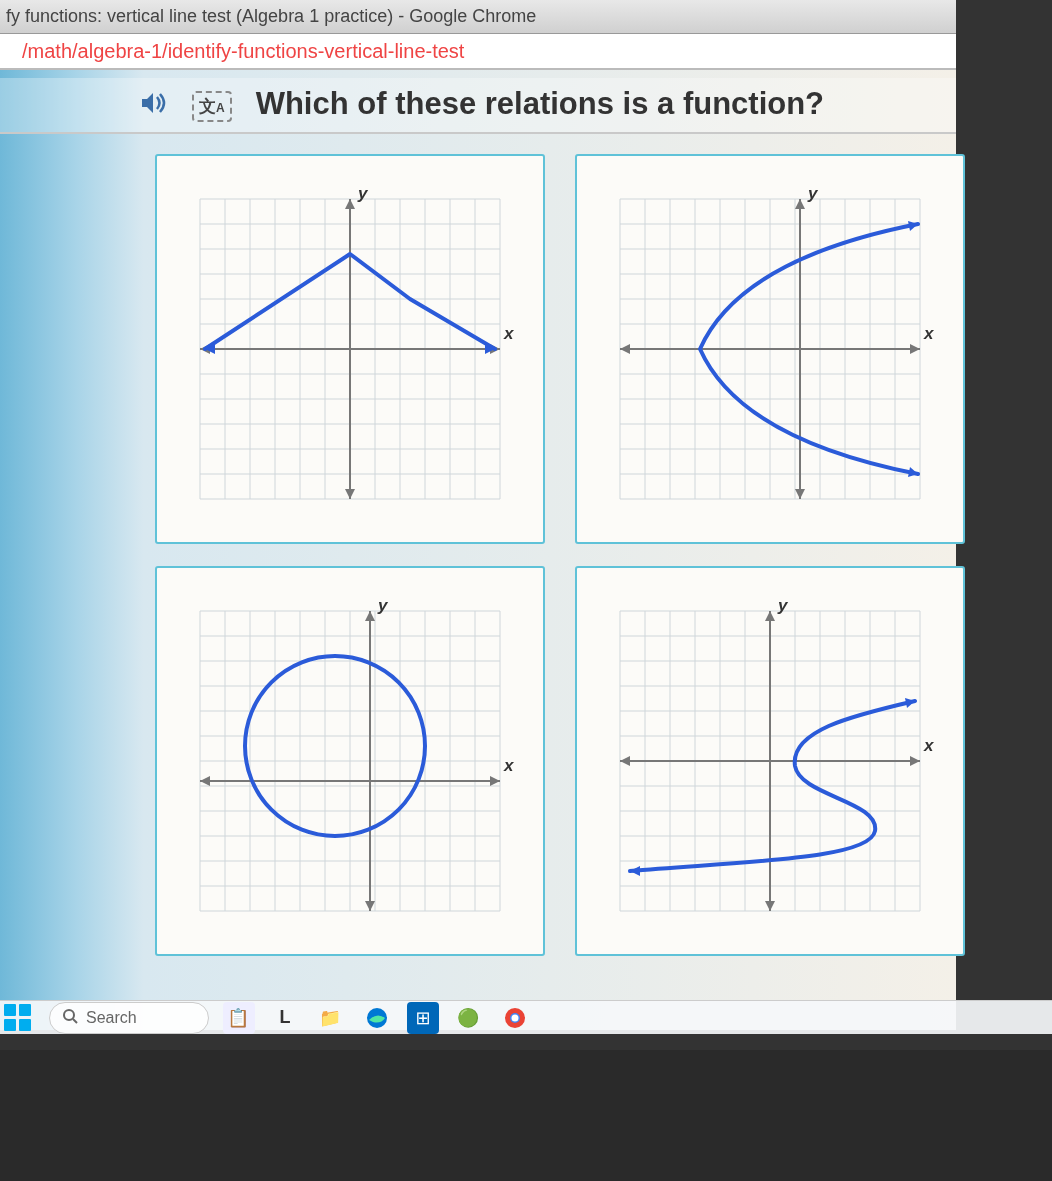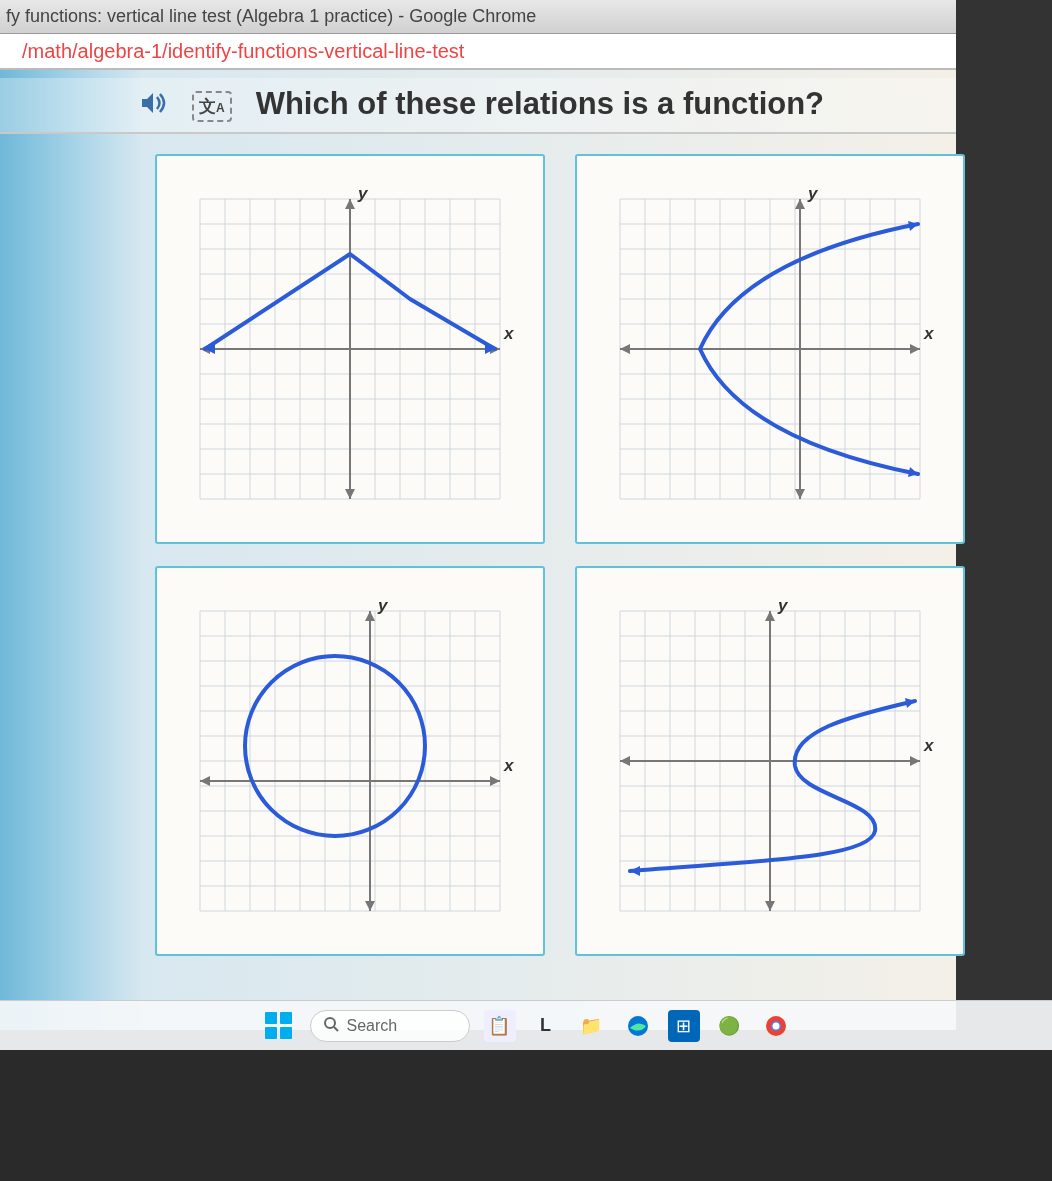--- a/index.html
+++ b/index.html
@@ -81,26 +81,25 @@
   .arrowhead { fill: #777; }
   .grid line { stroke: #cfd6da; stroke-width: 1; }
   .curve { stroke: #2b5bd9; stroke-width: 4; fill: none; stroke-linecap: round; stroke-linejoin: round; }
   .axis-label { font: italic bold 17px Arial; fill: #333; }
   .tick-end { fill: #2b5bd9; }
 
   .taskbar {
     position: absolute;
     left: 0; right: 0;
     top: 1000px;
-    height: 50px;
+    height: 34px;
     background: rgba(245,247,250,0.92);
     border-top: 1px solid #ccc;
     display: flex;
     align-items: center;
-    justify-content: center;
     gap: 14px;
   }
   .start-button {
     display: grid;
     grid-template-columns: 12px 12px;
     grid-template-rows: 12px 12px;
     gap: 3px;
     padding: 4px;
   }
   .start-button div { border-radius: 1px; }

